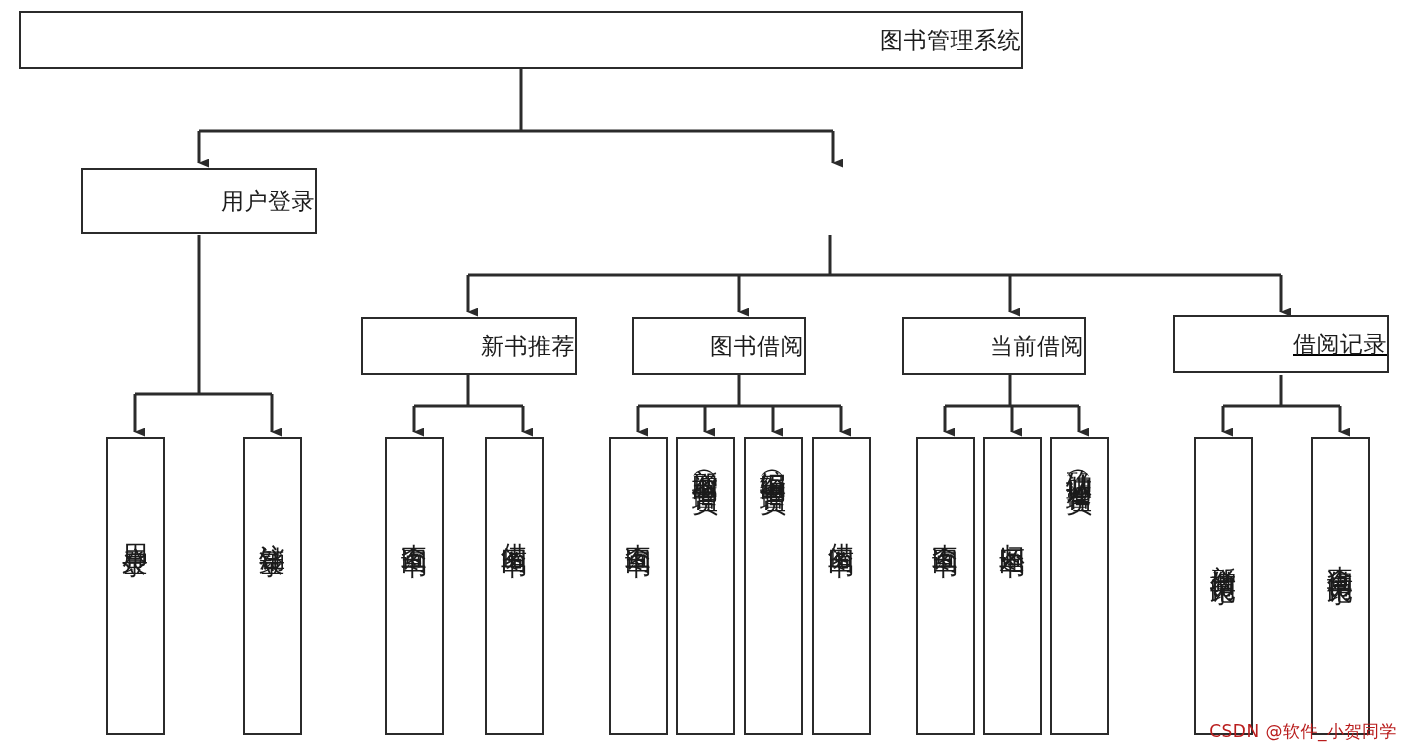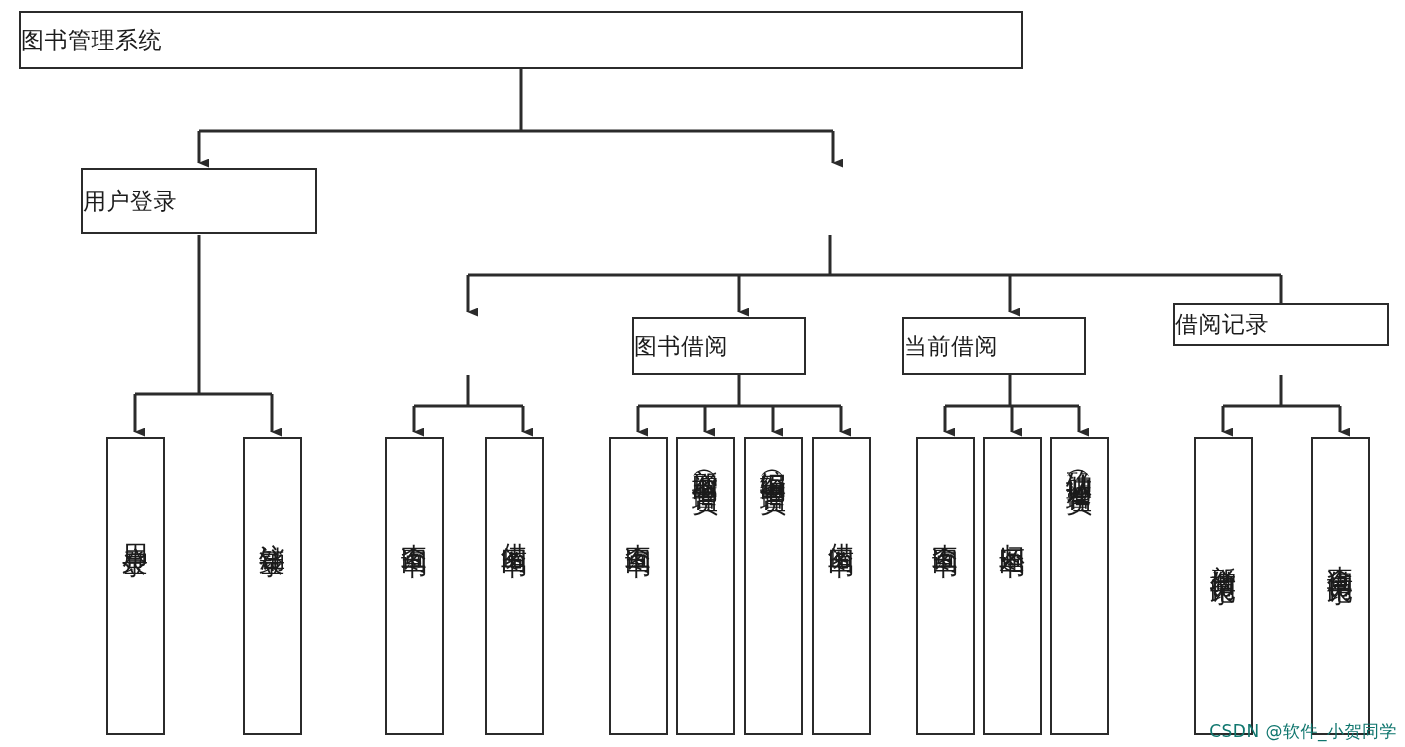--- a/index.html
+++ b/index.html
@@ -27,21 +27,21 @@
     height: 747px;
     pointer-events: none;
   }
   .node {
     position: absolute;
     box-sizing: border-box;
     background: #ffffff;
     border: 2px solid #2b2b2b;
     display: flex;
     align-items: center;
-    justify-content: flex-start;
+    justify-content: flex-end;
     overflow: hidden;
   }
   .node-label {
     color: #1b1b1b;
     white-space: nowrap;
     line-height: 1.08;
     letter-spacing: 0.5px;
   }
   .node.horizontal .node-label {
     writing-mode: horizontal-tb;
@@ -66,21 +66,21 @@
     padding-top: 100px;
   }
   .node.vertical.top .node-label {
     padding-top: 4px;
   }
   .watermark {
     position: absolute;
     right: 8px;
     bottom: 4px;
     font-size: 17px;
-    color: #0f766e;
+    color: #b91c1c;
     white-space: nowrap;
     letter-spacing: 0.5px;
   }
 </style>
 </head>
 <body>
 
 <div id="diagram-root">
 
   <svg class="connectors" viewBox="0 0 1405 747">
@@ -134,27 +134,30 @@
   </svg>
 
   <div class="node horizontal" style="left:19px; top:11px; width:1004px; height:58px;">
     <span class="node-label">图书管理系统</span>
   </div>
 
   <div class="node horizontal" style="left:81px; top:168px; width:236px; height:66px;">
     <span class="node-label">用户登录</span>
   </div>
 
+  <div class="node horizontal" style="left:361px; top:317px; width:216px; height:58px;">
+    <span class="node-label">新书推荐</span>
+  </div>
   <div class="node horizontal" style="left:632px; top:317px; width:174px; height:58px;">
     <span class="node-label">图书借阅</span>
   </div>
   <div class="node horizontal" style="left:902px; top:317px; width:184px; height:58px;">
     <span class="node-label">当前借阅</span>
   </div>
-  <div class="node horizontal" style="left:1173px; top:303px; width:216px; height:43px;">
+  <div class="node horizontal" style="left:1173px; top:315px; width:216px; height:58px;text-decoration:underline;">
     <span class="node-label">借阅记录</span>
   </div>
 
   <div class="node vertical mid" style="left:106px; top:437px; width:59px; height:298px;">
     <span class="node-label">用户登录</span>
   </div>
   <div class="node vertical mid" style="left:243px; top:437px; width:59px; height:298px;">
     <span class="node-label">注销登录</span>
   </div>
 

